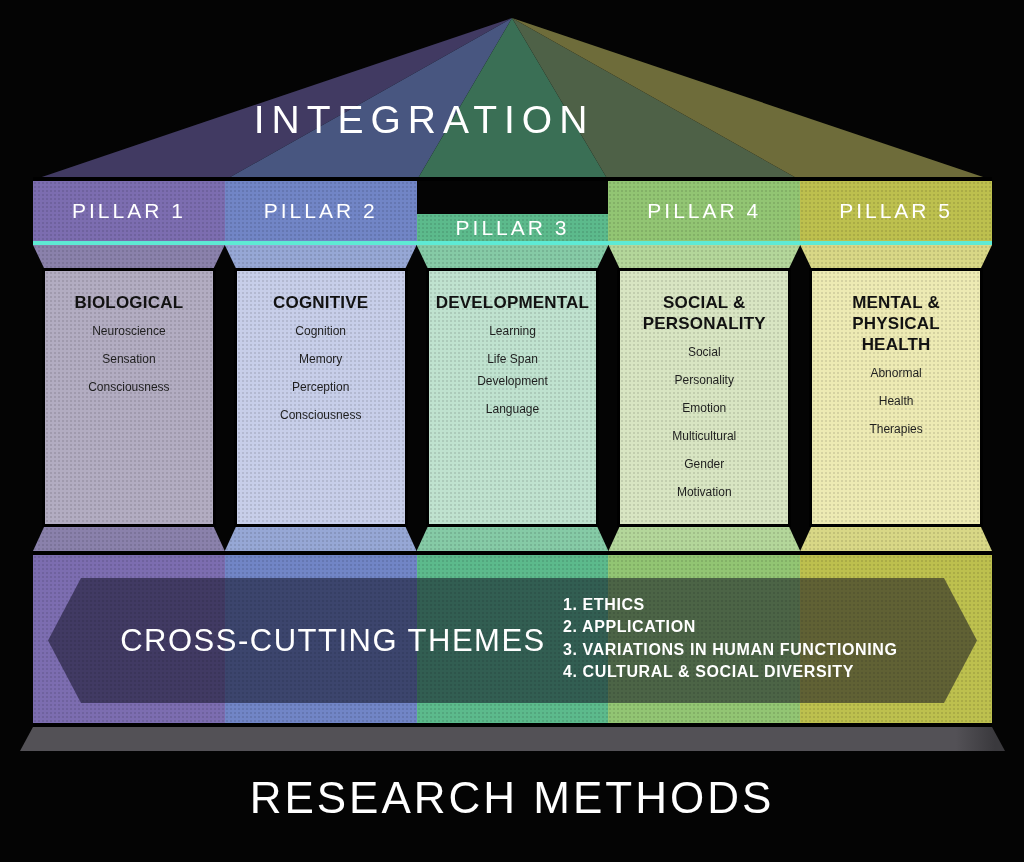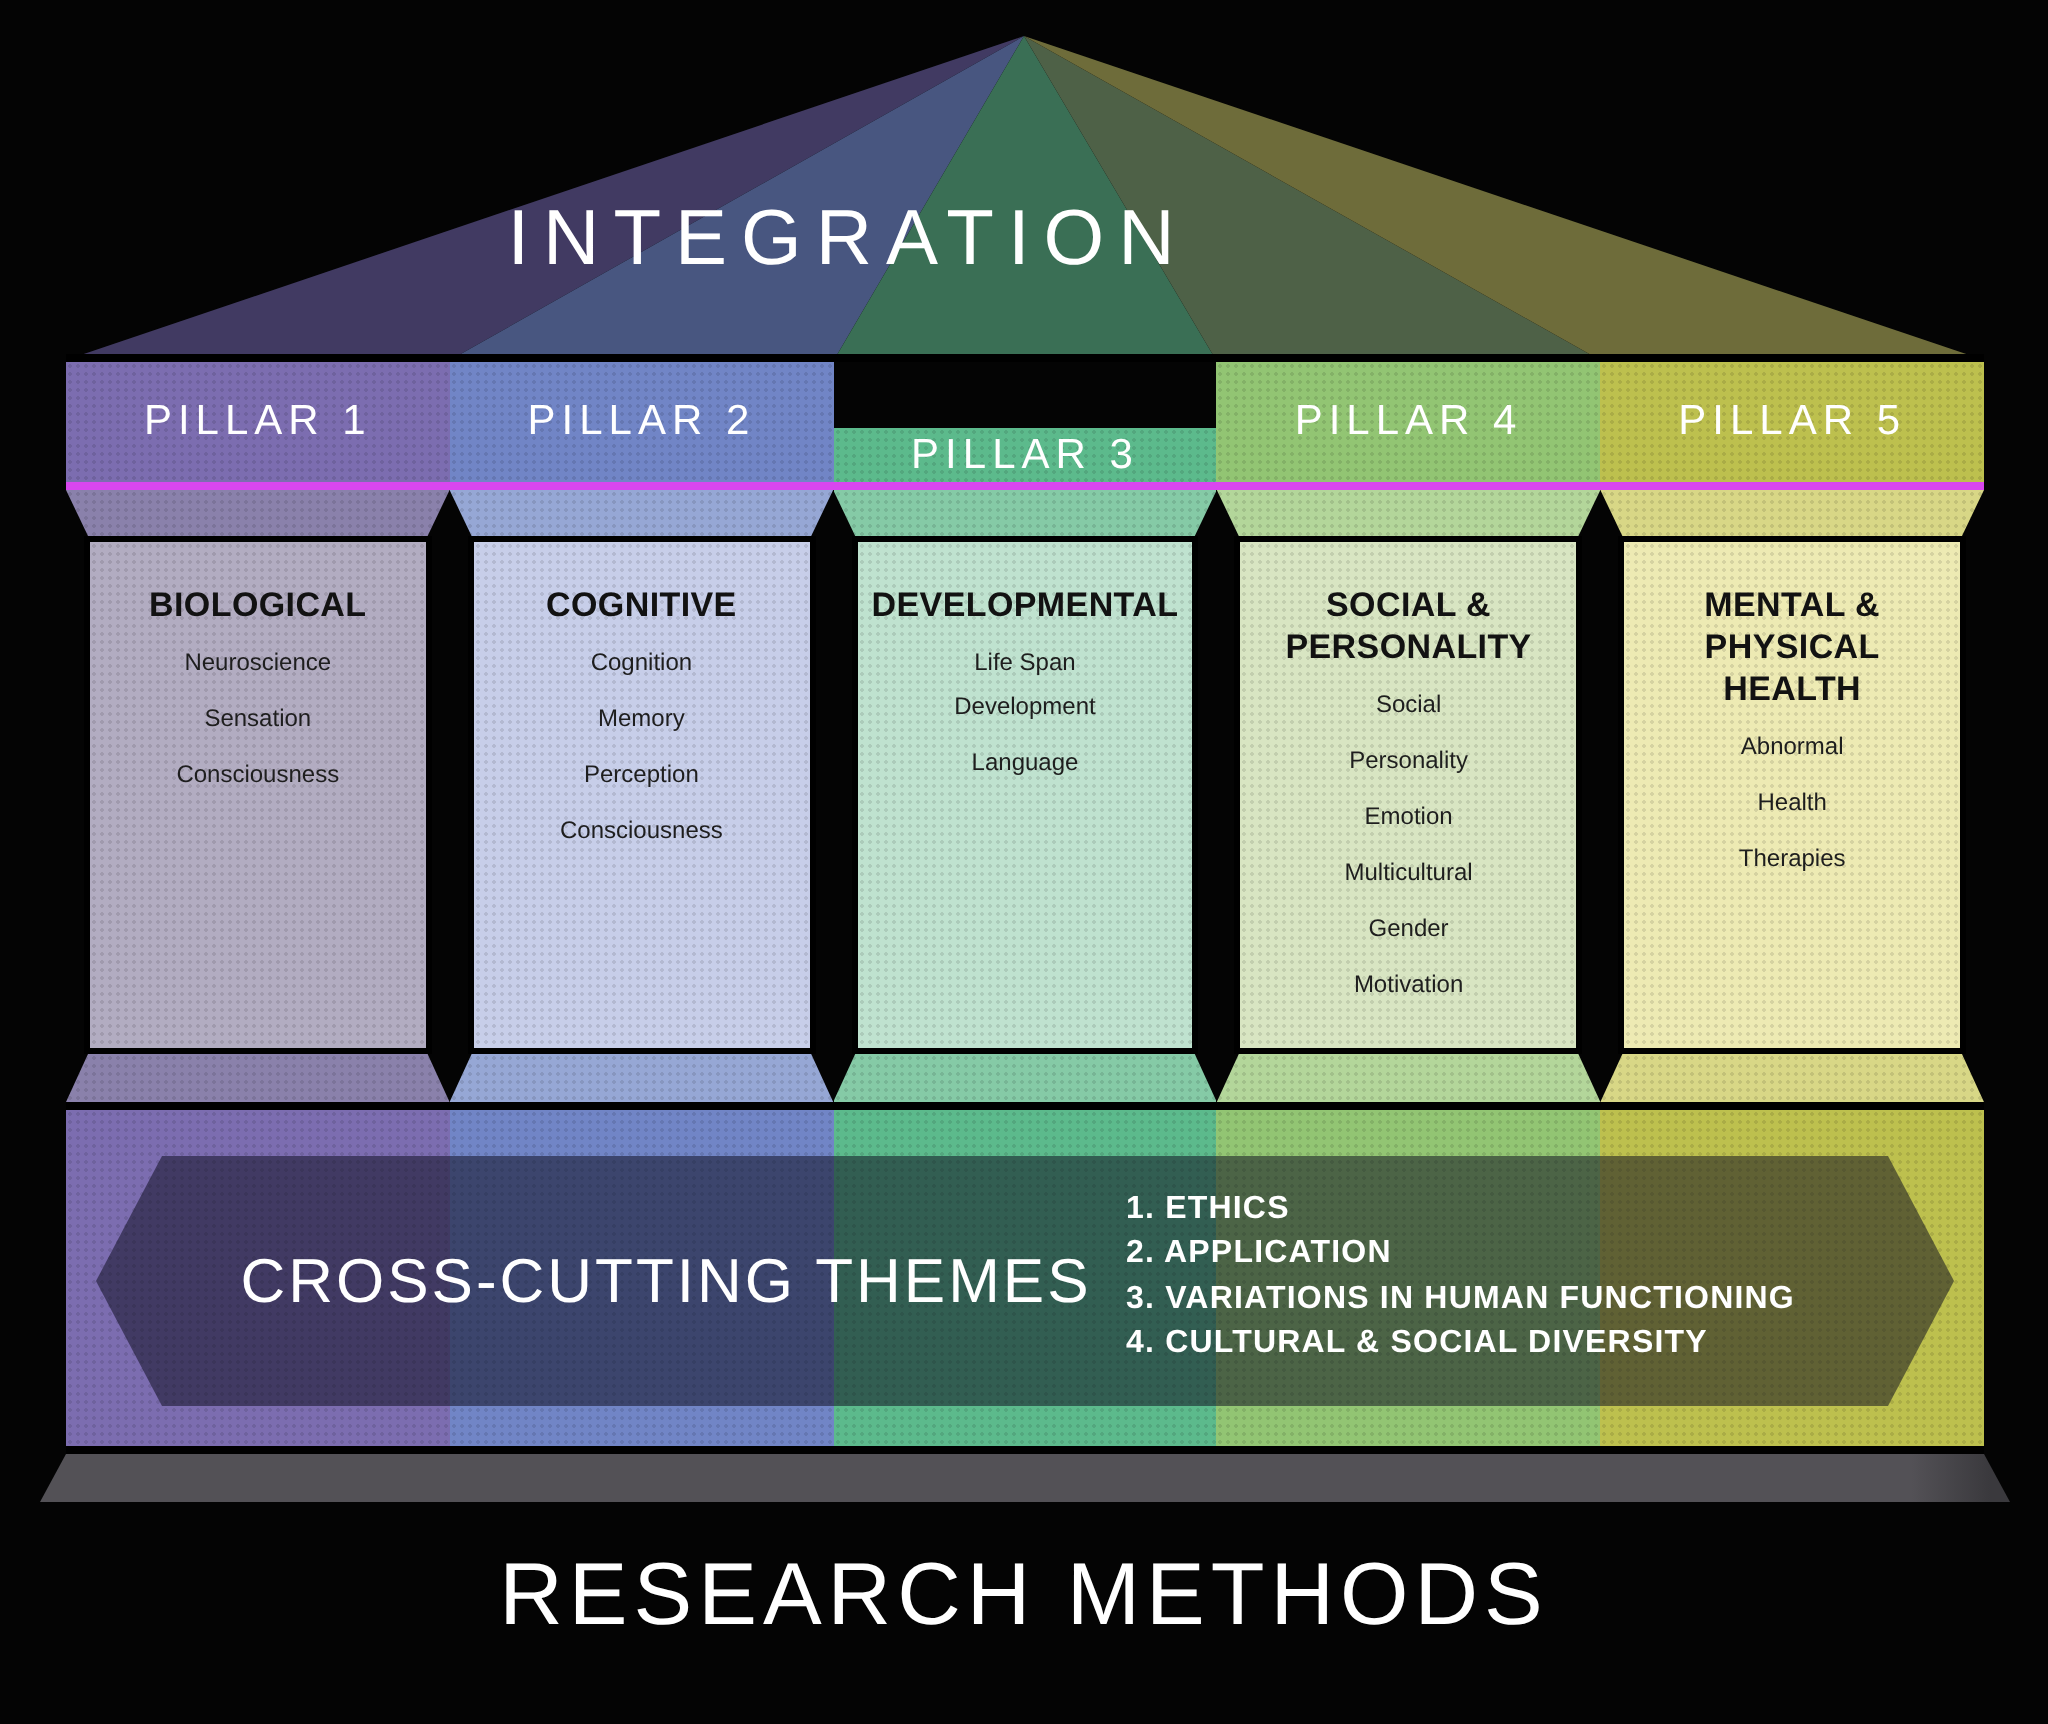--- a/index.html
+++ b/index.html
@@ -15,21 +15,21 @@
   }
   
   #roof{left:0;top:0;}
   .pediment-title{
     left:0;top:98px;width:848px;text-align:center;
     color:#fff;font-size:39px;font-weight:300;letter-spacing:7px;
   }
   
   .band{
     left:33px;top:177px;width:959px;height:68px;box-sizing:border-box;
-    border-top:4px solid #000;border-bottom:4px solid #d946ef;
+    border-top:4px solid #000;border-bottom:4px solid #5eead4;
     display:flex;
   }
   .band-cell{flex:1;display:flex;align-items:center;justify-content:center;}
   .band-cell span{color:#fff;font-size:21px;letter-spacing:3px;font-weight:400;}
   
   .caps{left:33px;top:245px;width:959px;height:23px;display:flex;}
   .cap{flex:1;clip-path:polygon(0 0,100% 0,calc(100% - 11px) 100%,11px 100%);}
   
   .shafts{left:33px;top:268px;width:959px;height:259px;display:flex;}
   .shaft{
@@ -126,20 +126,21 @@
     </div>
     <div class="shaft stipple" style="background-color: rgb(199, 206, 233);">
       <div class="shaft-heading">COGNITIVE</div>
       <div class="shaft-item">Cognition</div>
       <div class="shaft-item">Memory</div>
       <div class="shaft-item">Perception</div>
       <div class="shaft-item">Consciousness</div>
     </div>
     <div class="shaft stipple" style="background-color: rgb(191, 226, 207);">
       <div class="shaft-heading">DEVELOPMENTAL</div>
+      <div class="shaft-item">Learning</div>
       <div class="shaft-item">Life Span
 Development</div>
       <div class="shaft-item">Language</div>
     </div>
     <div class="shaft stipple" style="background-color: rgb(216, 229, 194);">
       <div class="shaft-heading">SOCIAL &amp;
 PERSONALITY</div>
       <div class="shaft-item">Social</div>
       <div class="shaft-item">Personality</div>
       <div class="shaft-item">Emotion</div>

